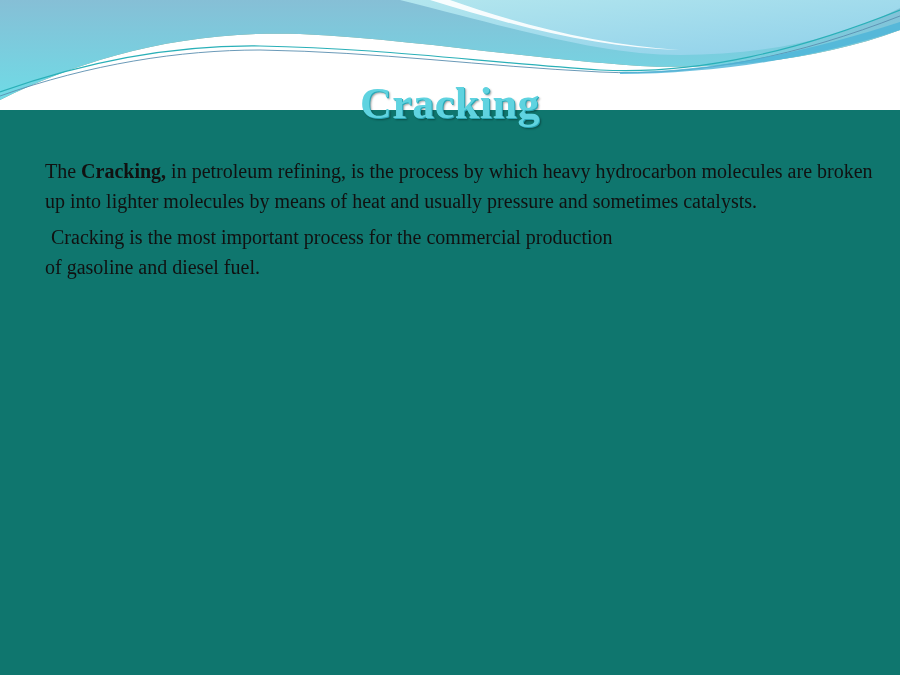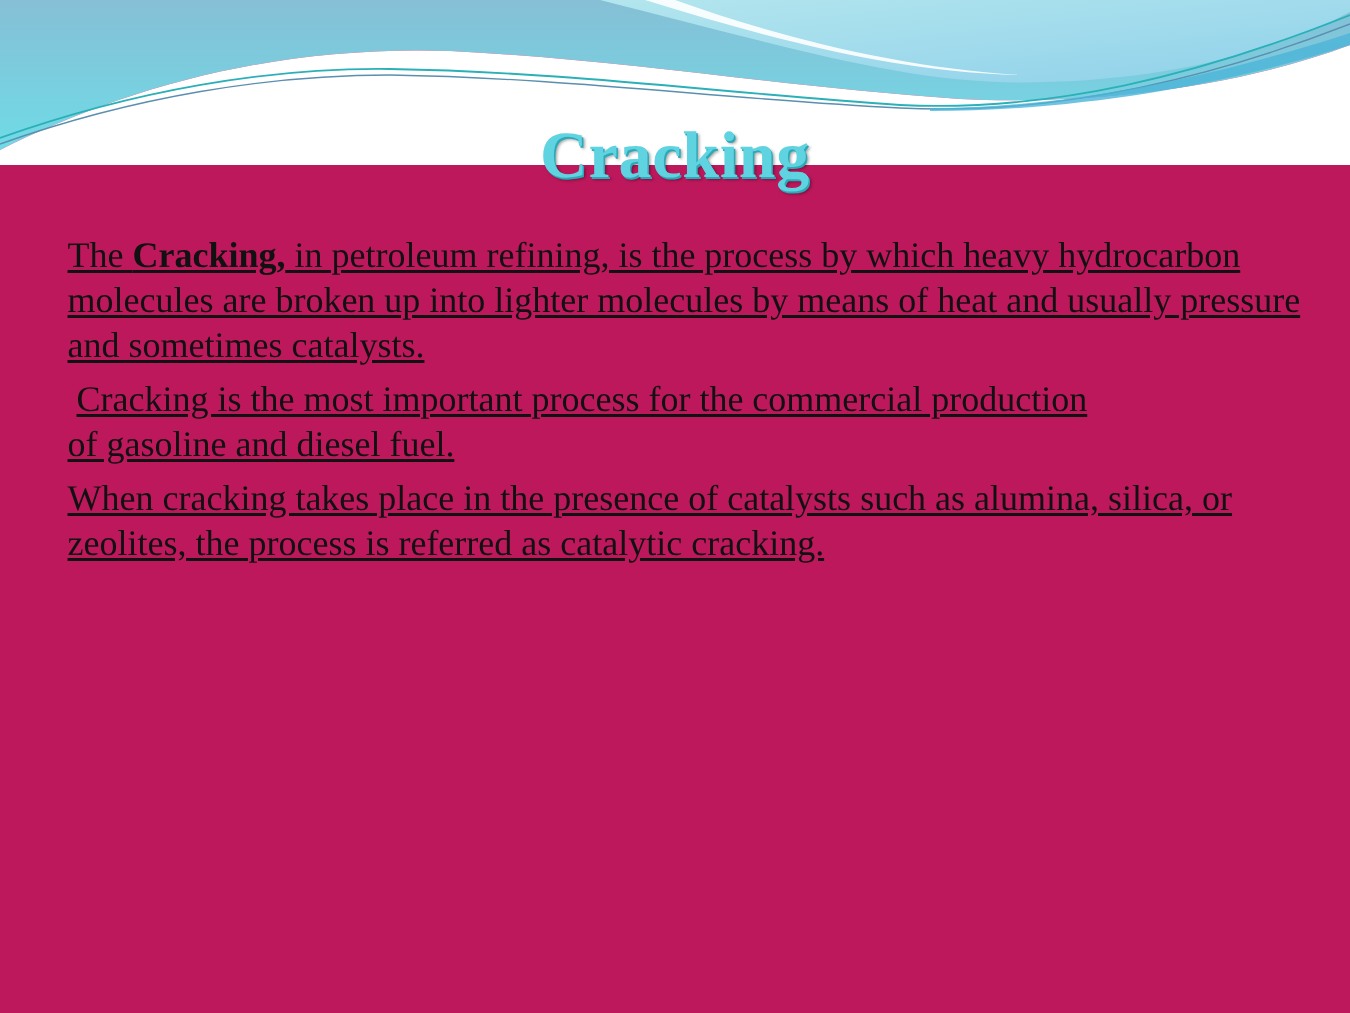--- a/index.html
+++ b/index.html
@@ -2,34 +2,34 @@
 <html><head>
 <meta charset="utf-8">
 <style>
   html, body { margin: 0; padding: 0; }
   body {
     width: 900px; height: 675px; overflow: hidden;
     background: #ffffff;
     position: relative;
     font-family: "Liberation Serif", "DejaVu Serif", serif;
   }
-  .slide { position: absolute; inset: 0; width: 900px; height: 675px; background: #be185d; }
+  .slide { position: absolute; inset: 0; width: 900px; height: 675px; background: #0f766e; }
   .wave { position: absolute; left: 0; top: 0; width: 900px; height: 110px; }
   .title {
     position: absolute; left: 0; top: 78px; width: 900px;
     text-align: center;
     font-family: "Liberation Serif", "DejaVu Serif", serif;
     font-weight: bold; font-size: 44px; letter-spacing: 0.5px;
     color: #5fd3e0;
     text-shadow: 1px 1px 0 #2aa9b8, 2px 2px 2px rgba(0,0,0,0.35);
     margin: 0;
   }
   .body-text {
     position: absolute; left: 45px; top: 156px; width: 830px;
-    font-size: 24px; line-height: 30px; color: #111111; text-decoration: underline;
+    font-size: 20px; line-height: 30px; color: #111111;
   }
   .body-text p { margin: 0; }
   .p-gap-small { margin-top: 6px !important; }
   .p-gap-large { margin-top: 35px !important; }
   .indent-space { padding-left: 6px; }
   b { font-weight: bold; }
   sup { font-size: 0.6em; vertical-align: 0.55em; line-height: 0; }
 </style>
 </head>
 <body>
@@ -61,15 +61,14 @@
   </svg>
 
   <h1 class="title">Cracking</h1>
 
   <div class="body-text">
     <p><span>The </span><b>Cracking,</b><span> in petroleum refining, is the process by which heavy hydrocarbon molecules are broken up into lighter molecules by means of heat and usually pressure and sometimes catalysts.</span></p>
 
     <p class="p-gap-small"><span class="indent-space">Cracking is the most important process for the commercial production</span><br><span>of gasoline and diesel fuel.</span></p>
 
 
-    <p class="p-gap-small"><span>When cracking takes place in the presence of catalysts such as alumina, silica, or zeolites, the process is referred as catalytic cracking.</span></p>
   </div>
 </div>
 
 </body></html>

